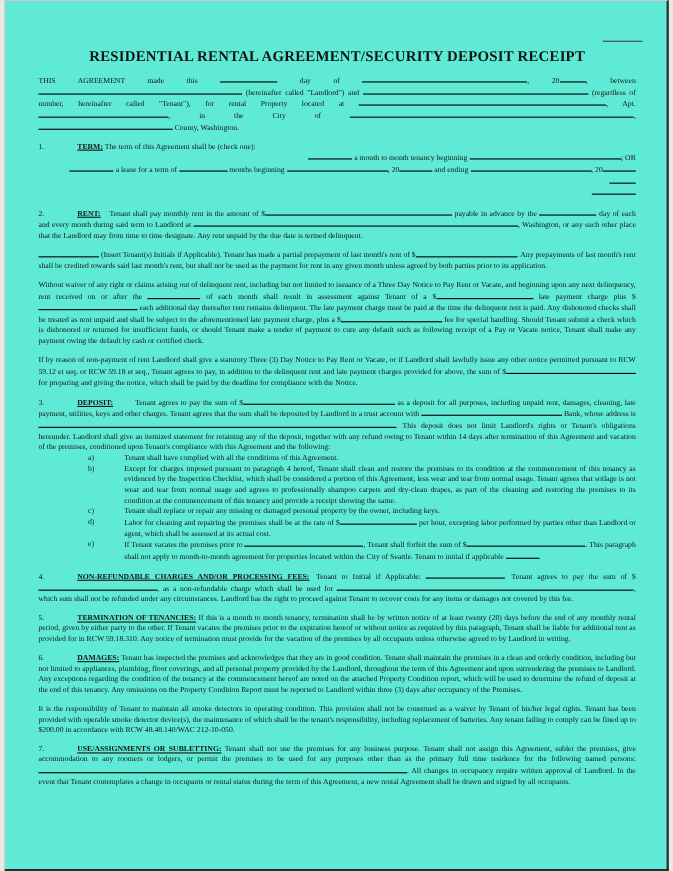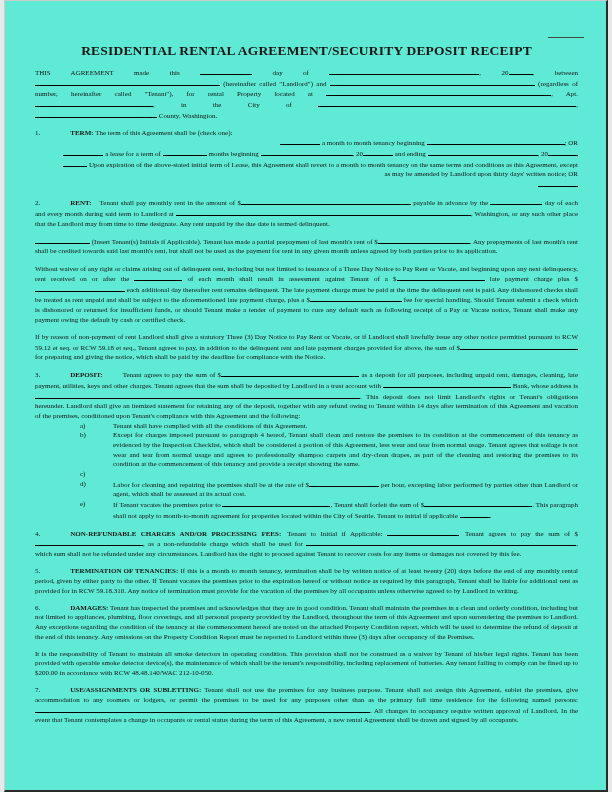--- a/index.html
+++ b/index.html
@@ -41,50 +41,51 @@
   .item { display:flex; font-size:7px; line-height:1.38; }
   .item .letter { flex:none; width:33px; margin-left:45px; }
   .item .body { flex:1; text-align:justify; }
   .blank {
     display:inline-block;
     border-bottom:0.9px solid #000;
     height:6px;
     vertical-align:baseline;
   }
   .gap { display:inline-block; }
-  .bold { font-weight:bold; }
+  .bold { font-weight:bold;text-decoration:underline; }
 </style>
 </head>
 <body>
 
 <div class="page">
   <div class="artifact-line"></div>
   <h1 class="doc-title">RESIDENTIAL RENTAL AGREEMENT/SECURITY DEPOSIT RECEIPT</h1>
   <div id="doc-body">
       <div class="para intro"><span>THIS AGREEMENT made this </span><span class="blank" style="width: 52px;"></span><span> day of </span><span class="blank" style="width: 150px;"></span><span>, 20</span><span class="blank" style="width: 24px;"></span><span>, between </span><span class="blank" style="width: 185px;"></span><span> (hereinafter called "Landlord") and </span><span class="blank" style="width: 205px;"></span><span> (regardless of number, hereinafter called "Tenant"), for rental Property located at </span><span class="blank" style="width: 225px;"></span><span>, Apt. </span><span class="blank" style="width: 118px;"></span><span>, in the City of </span><span class="blank" style="width: 258px;"></span><span>, </span><span class="blank" style="width: 122px;"></span><span> County, Washington.</span></div>
       <div class="para section sp"><span>1.</span><span class="gap" style="width: 30px;"></span><span class="bold">TERM:</span><span> The term of this Agreement shall be (check one):</span></div>
       <div class="para option"><span class="blank" style="width: 40px;"></span><span> a month to month tenancy beginning </span><span class="blank" style="width: 138px;"></span><span>; OR</span></div>
       <div class="para option"><span class="blank" style="width: 40px;"></span><span> a lease for a term of </span><span class="blank" style="width: 44px;"></span><span> months beginning </span><span class="blank" style="width: 92px;"></span><span>, 20</span><span class="blank" style="width: 30px;"></span><span> and ending </span><span class="blank" style="width: 110px;"></span><span>, 20</span><span class="blank" style="width: 30px;"></span></div>
-      <div class="para option"><span class="blank" style="width: 24px;"></span><span> Upon expiration of the above-stated initial term of Lease, this Agreement shall revert to a month to month tenancy on the same terms and conditions as this Agreement, except as may be amended by Landlord upon thirty days' written notice; OR</span></div>
+      <div class="para option"><span class="blank" style="width: 24px;"></span></div>
       <div class="para option"><span class="blank" style="width: 40px;"></span></div>
       <div class="para section sp"><span>2.</span><span class="gap" style="width: 30px;"></span><span class="bold">RENT:</span><span class="gap" style="width: 8px;"></span><span>Tenant shall pay monthly rent in the amount of $</span><span class="blank" style="width: 170px;"></span><span> payable in advance by the </span><span class="blank" style="width: 52px;"></span><span> day of each and every month during said term to Landlord at </span><span class="blank" style="width: 295px;"></span><span>, Washington, or any such other place that the Landlord may from time to time designate. Any rent unpaid by the due date is termed delinquent.</span></div>
       <div class="para section sp"><span class="blank" style="width: 55px;"></span><span> (Insert Tenant(s) Initials if Applicable). Tenant has made a partial prepayment of last month's rent of $</span><span class="blank" style="width: 92px;"></span><span>. Any prepayments of last month's rent shall be credited towards said last month's rent, but shall not be used as the payment for rent in any given month unless agreed by both parties prior to its application.</span></div>
       <div class="para section sp"><span>Without waiver of any right or claims arising out of delinquent rent, including but not limited to issuance of a Three Day Notice to Pay Rent or Vacate, and beginning upon any next delinquency, rent received on or after the </span><span class="blank" style="width: 48px;"></span><span> of each month shall result in assessment against Tenant of a $</span><span class="blank" style="width: 88px;"></span><span> late payment charge plus $</span><span class="blank" style="width: 90px;"></span><span> each additional day thereafter rent remains delinquent. The late payment charge must be paid at the time the delinquent rent is paid. Any dishonored checks shall be treated as rent unpaid and shall be subject to the aforementioned late payment charge, plus a $</span><span class="blank" style="width: 92px;"></span><span> fee for special handling. Should Tenant submit a check which is dishonored or returned for insufficient funds, or should Tenant make a tender of payment to cure any default such as following receipt of a Pay or Vacate notice, Tenant shall make any payment owing the default by cash or certified check.</span></div>
       <div class="para section sp"><span>If by reason of non-payment of rent Landlord shall give a statutory Three (3) Day Notice to Pay Rent or Vacate, or if Landlord shall lawfully issue any other notice permitted pursuant to RCW 59.12 et seq. or RCW 59.18 et seq., Tenant agrees to pay, in addition to the delinquent rent and late payment charges provided for above, the sum of $</span><span class="blank" style="width: 118px;"></span><span> for preparing and giving the notice, which shall be paid by the deadline for compliance with the Notice.</span></div>
       <div class="para section sp"><span>3.</span><span class="gap" style="width: 30px;"></span><span class="bold">DEPOSIT:</span><span class="gap" style="width: 20px;"></span><span>Tenant agrees to pay the sum of $</span><span class="blank" style="width: 138px;"></span><span> as a deposit for all purposes, including unpaid rent, damages, cleaning, late payment, utilities, keys and other charges. Tenant agrees that the sum shall be deposited by Landlord in a trust account with </span><span class="blank" style="width: 128px;"></span><span> Bank, whose address is </span><span class="blank" style="width: 325px;"></span><span>. This deposit does not limit Landlord's rights or Tenant's obligations hereunder. Landlord shall give an itemized statement for retaining any of the deposit, together with any refund owing to Tenant within 14 days after termination of this Agreement and vacation of the premises, conditioned upon Tenant's compliance with this Agreement and the following:</span></div>
       <div class="item">
         <span class="letter">a)</span>
         <span class="body"><span>Tenant shall have complied with all the conditions of this Agreement.</span></span>
       </div>
       <div class="item">
         <span class="letter">b)</span>
         <span class="body"><span>Except for charges imposed pursuant to paragraph 4 hereof, Tenant shall clean and restore the premises to its condition at the commencement of this tenancy as evidenced by the Inspection Checklist, which shall be considered a portion of this Agreement, less wear and tear from normal usage. Tenant agrees that soilage is not wear and tear from normal usage and agrees to professionally shampoo carpets and dry-clean drapes, as part of the cleaning and restoring the premises to its condition at the commencement of this tenancy and provide a receipt showing the same.</span></span>
       </div>
       <div class="item">
         <span class="letter">c)</span>
+        <span class="body"><span>Tenant shall replace or repair any missing or damaged personal property by the owner, including keys.</span></span>
       </div>
       <div class="item">
         <span class="letter">d)</span>
         <span class="body"><span>Labor for cleaning and repairing the premises shall be at the rate of $</span><span class="blank" style="width: 70px;"></span><span> per hour, excepting labor performed by parties other than Landlord or agent, which shall be assessed at its actual cost.</span></span>
       </div>
       <div class="item">
         <span class="letter">e)</span>
         <span class="body"><span>If Tenant vacates the premises prior to </span><span class="blank" style="width: 108px;"></span><span>, Tenant shall forfeit the sum of $</span><span class="blank" style="width: 108px;"></span><span>. This paragraph shall not apply to month-to-month agreement for properties located within the City of Seattle. Tenant to initial if applicable </span><span class="blank" style="width: 30px;"></span><span>.</span></span>
       </div>
       <div class="para section sp"><span>4.</span><span class="gap" style="width: 30px;"></span><span class="bold">NON-REFUNDABLE CHARGES AND/OR PROCESSING FEES:</span><span class="gap" style="width: 6px;"></span><span>Tenant to Initial if Applicable: </span><span class="blank" style="width: 72px;"></span><span class="gap" style="width: 6px;"></span><span>Tenant agrees to pay the sum of $</span><span class="blank" style="width: 108px;"></span><span>, as a non-refundable charge which shall be used for </span><span class="blank" style="width: 270px;"></span><span>, which sum shall not be refunded under any circumstances. Landlord has the right to proceed against Tenant to recover costs for any items or damages not covered by this fee.</span></div>

